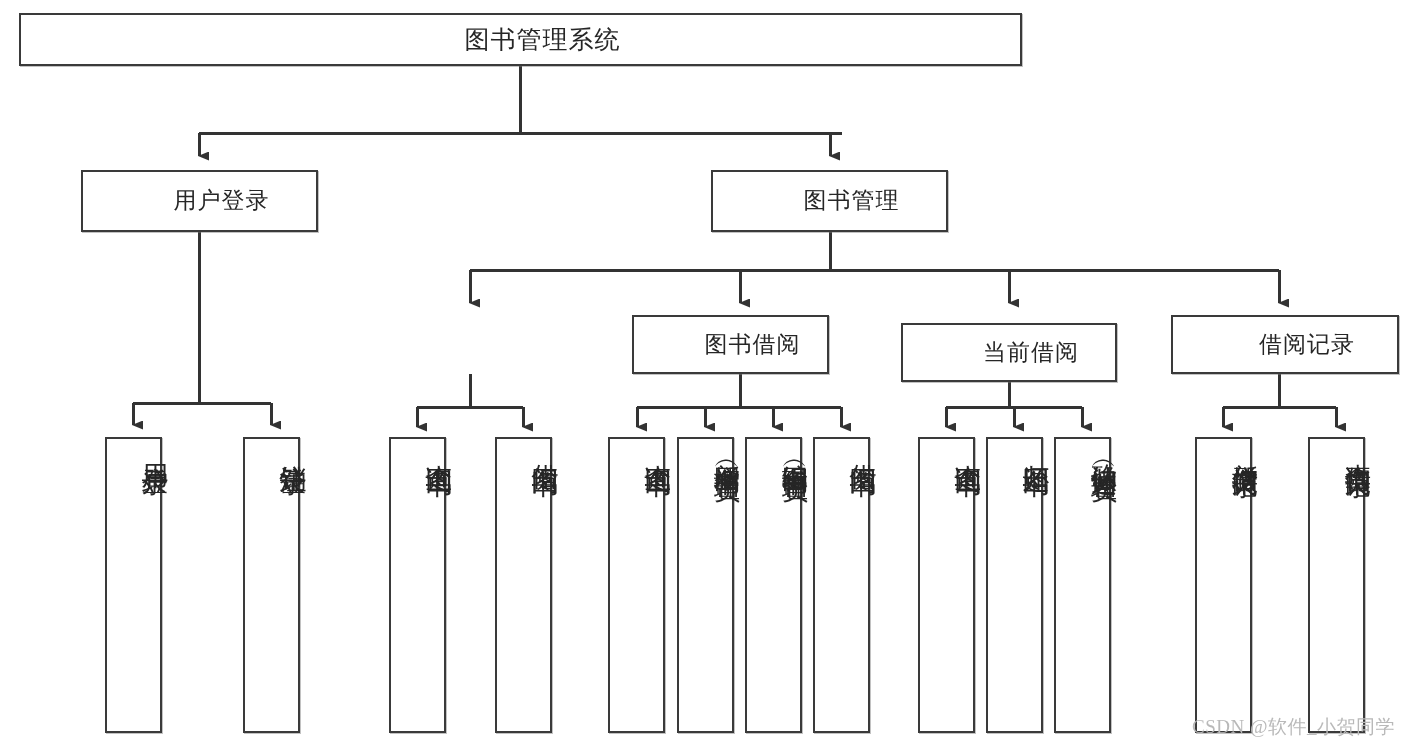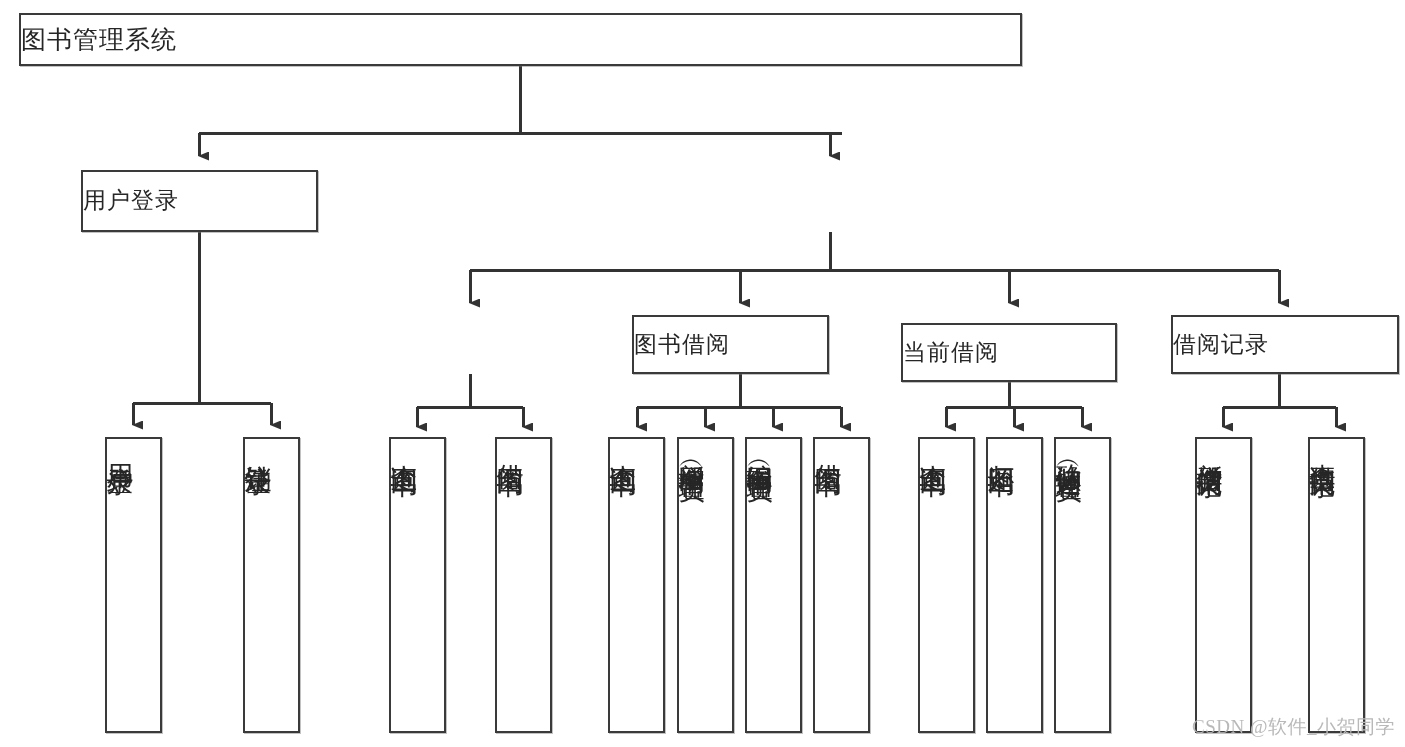--- a/index.html
+++ b/index.html
@@ -26,23 +26,24 @@
     height: 747px;
     pointer-events: none;
   }
   .node {
     position: absolute;
     box-sizing: border-box;
     background: #ffffff;
     border: 2px solid #3a3a3a;
     display: flex;
     align-items: center;
-    justify-content: flex-start;
+    justify-content: center;
     color: #262626;
     box-shadow: 1px 1px 0 rgba(120,120,120,0.45);
+    padding-left: 44px;
   }
   .node-label {
     display: block;
     text-align: center;
     line-height: 1.12;
     letter-spacing: 1px;
     white-space: nowrap;
   }
   .node.root .node-label {
     font-size: 25px;
@@ -132,20 +133,23 @@
     </g>
   </svg>
 
   <div class="node root" style="left:19px; top:13px; width:1003px; height:53px;">
     <span class="node-label">图书管理系统</span>
   </div>
 
   <div class="node level2" style="left:81px; top:170px; width:237px; height:62px;">
     <span class="node-label">用户登录</span>
   </div>
+  <div class="node level2" style="left:711px; top:170px; width:237px; height:62px;">
+    <span class="node-label">图书管理</span>
+  </div>
 
   <div class="node level3" style="left:632px; top:315px; width:197px; height:59px;">
     <span class="node-label">图书借阅</span>
   </div>
   <div class="node level3" style="left:901px; top:315px; width:216px; height:59px;margin-top:8px;">
     <span class="node-label">当前借阅</span>
   </div>
   <div class="node level3" style="left:1171px; top:315px; width:228px; height:59px;">
     <span class="node-label">借阅记录</span>
   </div>

